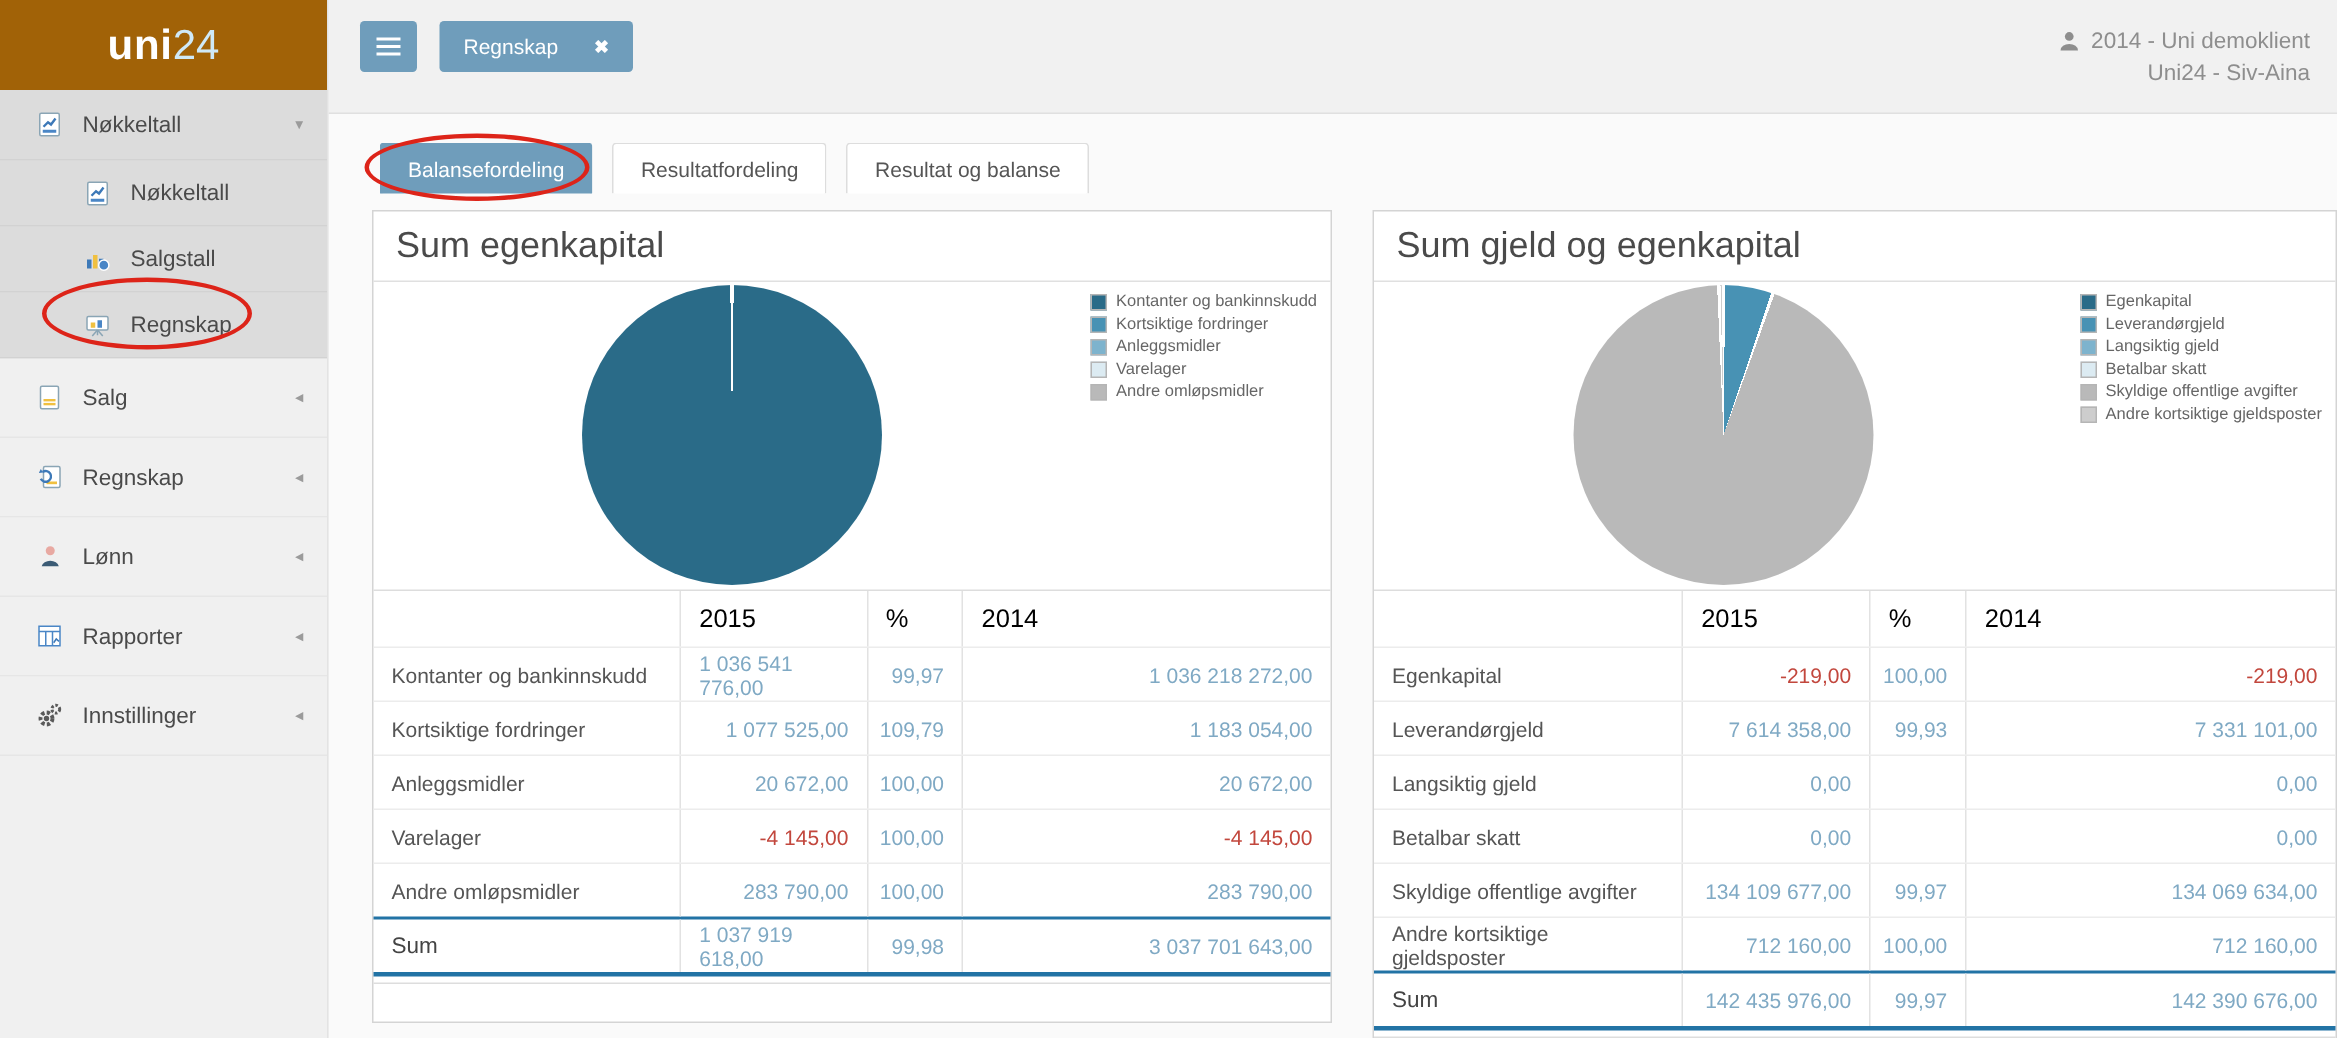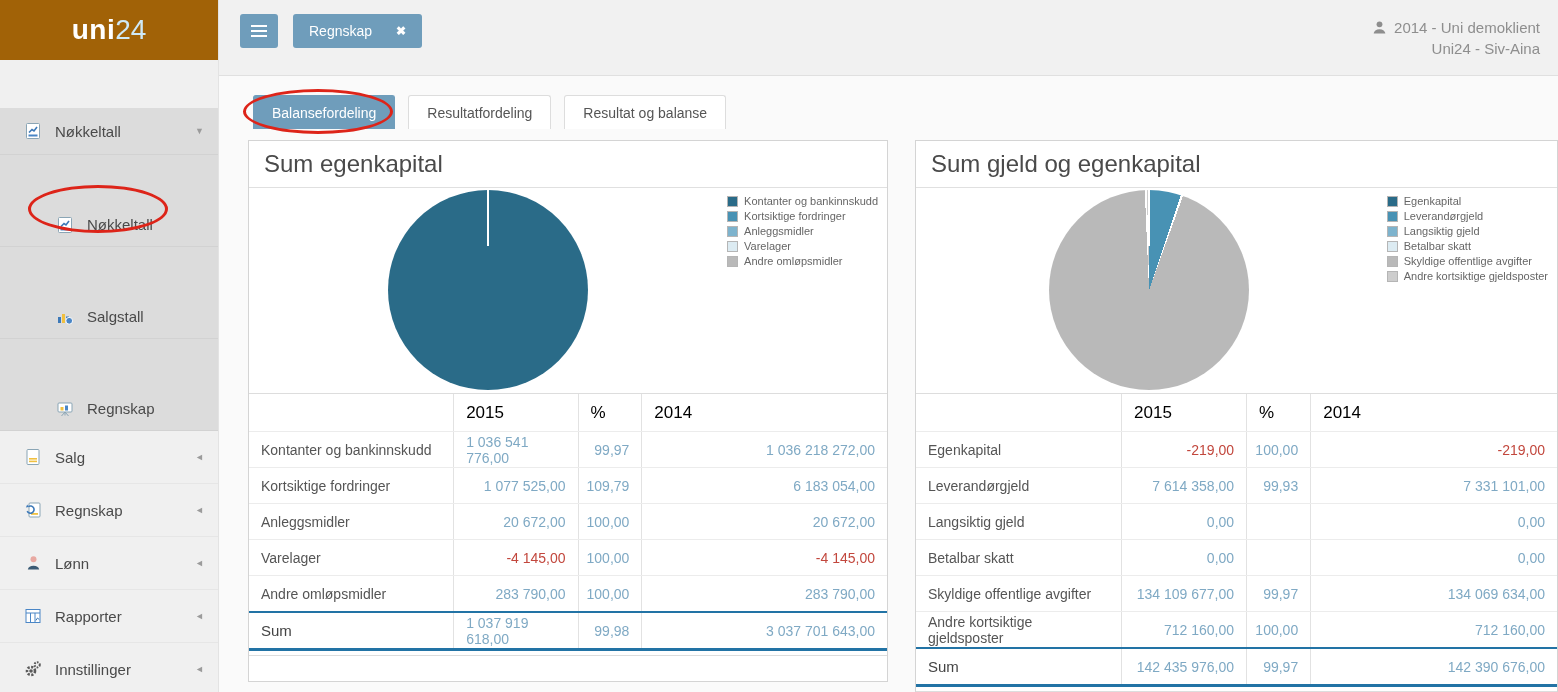--- a/index.html
+++ b/index.html
@@ -6,21 +6,21 @@
   html,body { width:1558px; height:692px; overflow:hidden; }
   body { font-family:"Liberation Sans", sans-serif; background:#fafafa; position:relative; }
 
   
   .sidebar { position:absolute; left:0; top:0; width:219px; height:692px; background:#f0f0f0; border-right:1px solid #e3e3e3; z-index:5; }
   .logo { height:60px; background:#a16207; display:flex; align-items:center; justify-content:center; }
   .logo-bold { color:#fff; font-weight:bold; font-size:28px; letter-spacing:.5px; }
   .logo-light { color:#cfe9f7; font-weight:300; font-size:28px; }
   .side-item { display:flex; align-items:center; height:53px; padding:0 14px 0 24px; border-bottom:1px solid #e6e6e6; color:#4a4a4a; font-size:15px; cursor:pointer; background:#f0f0f0; }
   .side-group { background:#dcdcdc; }
-  .side-group .side-item { background:#dcdcdc; border-bottom:1px solid #d2d2d2;margin-top:48px; }
+  .side-group .side-item { background:#dcdcdc; border-bottom:1px solid #d2d2d2; }
   .side-group .side-item.main { height:47px; }
   .side-item.sub { padding-left:56px; height:44px; }
   .side-icon { width:20px; height:18px; margin-right:11px; flex:0 0 20px; display:flex; align-items:center; }
   .side-label { flex:1; }
   .chev { color:#9b9b9b; font-size:9px; margin-left:auto; }
 
   
   .annot { position:absolute; border:3px solid #dd2419; border-radius:50%; pointer-events:none; z-index:60; }
   #sidebar-annot { left:28px; top:185px; width:140px; height:48px; }
   #tab-annot { left:243px; top:89px; width:150px; height:45px; }
@@ -254,21 +254,21 @@
       <div class="trow">
         <div class="cell-label">Kontanter og bankinnskudd</div>
         <div class="cell-num">1 036 541 776,00</div>
         <div class="cell-num">99,97</div>
         <div class="cell-num">1 036 218 272,00</div>
       </div>
       <div class="trow">
         <div class="cell-label">Kortsiktige fordringer</div>
         <div class="cell-num">1 077 525,00</div>
         <div class="cell-num">109,79</div>
-        <div class="cell-num">6 183 054,00</div>
+        <div class="cell-num">1 183 054,00</div>
       </div>
       <div class="trow">
         <div class="cell-label">Anleggsmidler</div>
         <div class="cell-num">20 672,00</div>
         <div class="cell-num">100,00</div>
         <div class="cell-num">20 672,00</div>
       </div>
       <div class="trow">
         <div class="cell-label">Varelager</div>
         <div class="cell-num neg">-4 145,00</div>

